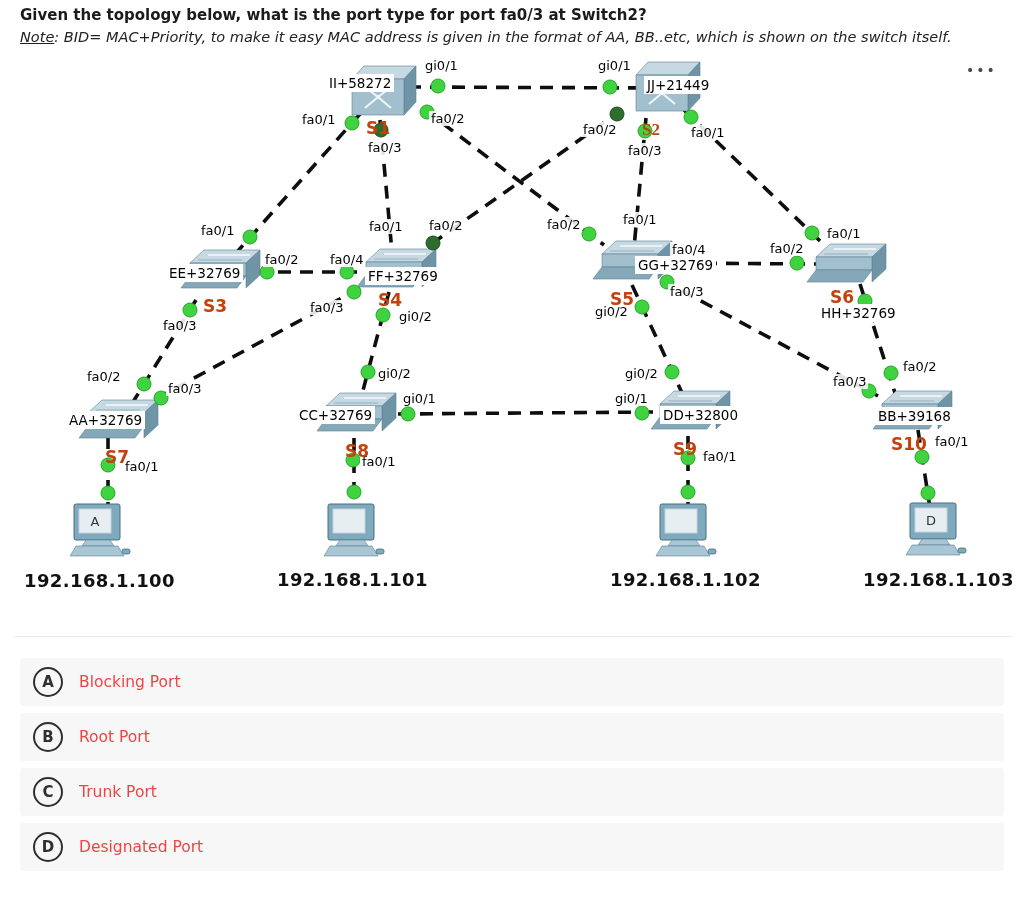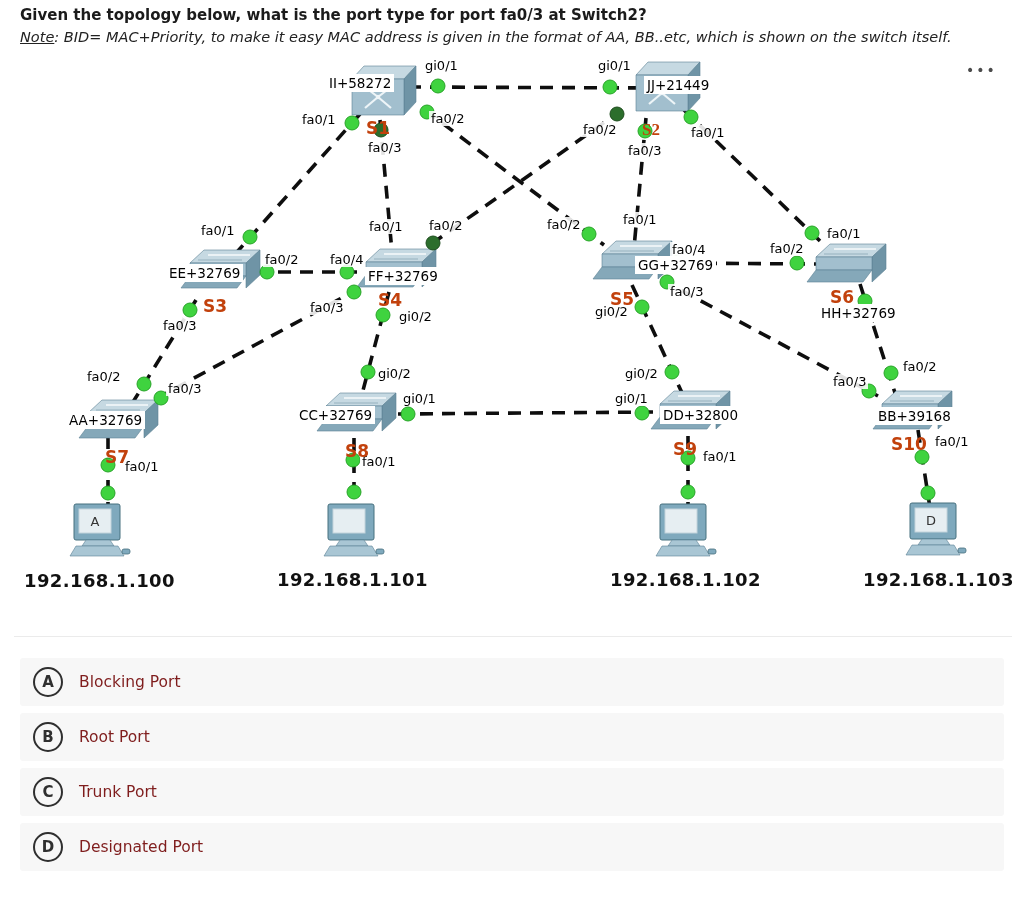--- a/index.html
+++ b/index.html
@@ -13,21 +13,21 @@
   #labels div{position:absolute;white-space:nowrap;}
   .plabel{font-size:13px;line-height:15px;background:rgba(255,255,255,.88);color:#000;padding:0 2px;}
   .nlabel{font-size:13.5px;line-height:16px;background:#ffffff;color:#000;padding:1px 3px;}
   .slabel{font-size:17px;font-weight:600;color:#c2410c;}
   .iplabel{font-size:18px;font-weight:600;color:#111;letter-spacing:.4px;}
   .lk{stroke:#0e0e0e;stroke-width:3.6;stroke-dasharray:13 9;fill:none;}
   .divider{position:absolute;left:14px;top:636px;width:998px;height:1px;background:#ebebeb;}
   .answers{position:absolute;left:20px;top:658px;width:984px;}
   .answer-row{height:48px;margin-bottom:7px;background:#f7f7f7;border-radius:3px;display:flex;align-items:center;padding-left:13px;cursor:pointer;}
   .answer-circle{width:30px;height:30px;border:2.5px solid #2f2f2f;border-radius:50%;box-sizing:border-box;display:flex;align-items:center;justify-content:center;font-size:15px;font-weight:bold;color:#2f2f2f;margin-right:16px;flex:0 0 auto;}
-  .answer-label{font-size:15.5px;color:#7f1d1d;}
+  .answer-label{font-size:15.5px;color:#ef4444;}
 </style>
 </head>
 <body>
 
 <div class="question">Given the topology below, what is the port type for port fa0/3 at Switch2?</div>
 <div class="note"><span class="note-u">Note</span><span>: BID= MAC+Priority, to make it easy MAC address is given in the format of AA, BB..etc, which is shown on the switch itself.</span></div>
 <div class="more">•••</div>
 
 <svg id="topo" viewBox="0 0 1024 650">
     <line x1="408" y1="87" x2="662" y2="88" class="lk"></line>

